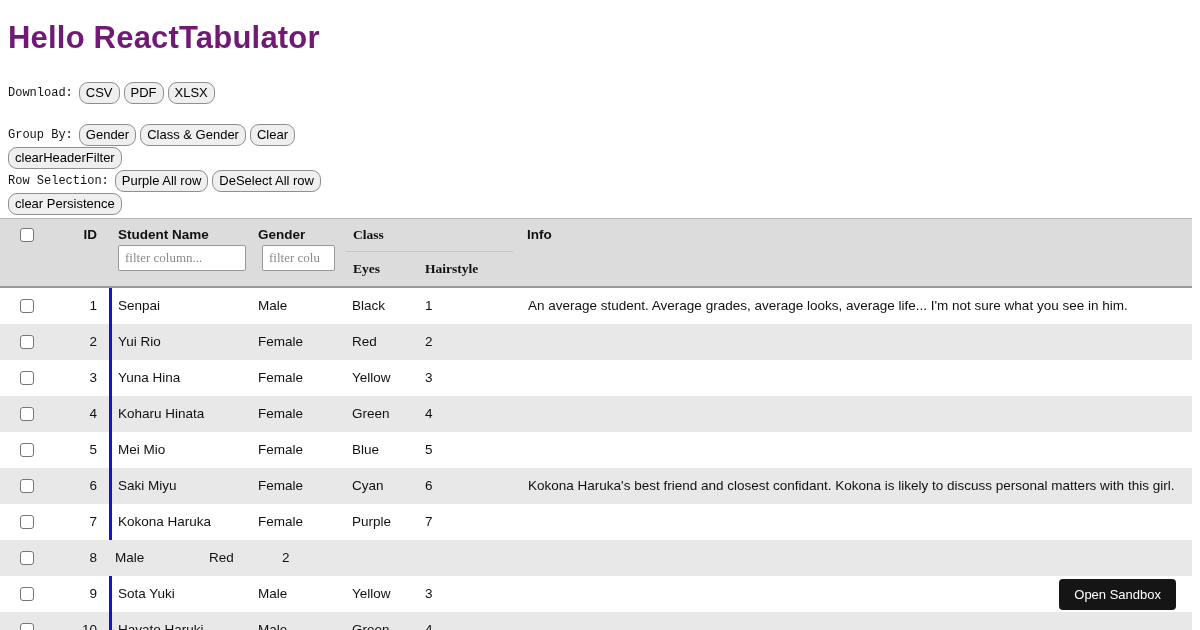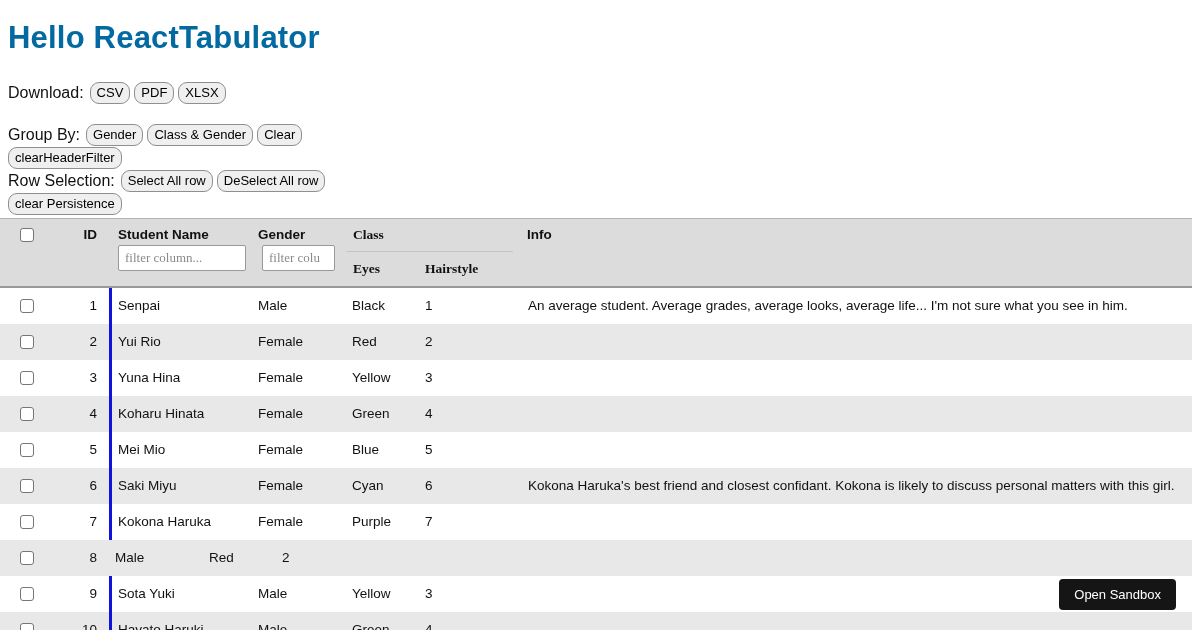--- a/index.html
+++ b/index.html
@@ -15,31 +15,31 @@
     overflow: hidden;
     background: #fff;
     font-family: "Liberation Sans", "DejaVu Sans", sans-serif;
     color: #111;
   }
   .content { margin: 0; }
   h1 {
     font-size: 31px;
     font-weight: bold;
     margin: 20px 8px 25px 8px;
-    color: #0369a1;
+    color: #701a75;
     letter-spacing: 0.2px;
   }
   .line {
     margin-left: 8px;
     height: 23px;
     display: flex;
     align-items: center;
   }
   .line.gap-after { margin-bottom: 19px; }
-  .lbl { font-size: 16px; margin-right: 6px; white-space: nowrap; }
+  .lbl { font-size: 12px; margin-right: 6px; white-space: nowrap; font-family: Liberation Mono, monospace; }
   .btn {
     font-family: "Liberation Sans", "DejaVu Sans", sans-serif;
     font-size: 13px;
     color: #000;
     background: #efefef;
     border: 1px solid #8f8f8f;
     border-radius: 9px;
     padding: 2px 6px;
     margin-right: 4px;
     height: 22px;
@@ -143,21 +143,21 @@
     <button class="btn">Class &amp; Gender</button>
     <button class="btn">Clear</button>
   </div>
 
   <div class="line solo">
     <button class="btn">clearHeaderFilter</button>
   </div>
 
   <div class="line">
     <span class="lbl">Row Selection:</span>
-    <button class="btn">Select All row</button>
+    <button class="btn">Purple All row</button>
     <button class="btn">DeSelect All row</button>
   </div>
 
   <div class="line solo">
     <button class="btn">clear Persistence</button>
   </div>
 
   <div class="tabulator">
     <div class="thead">
       <div class="th check">

